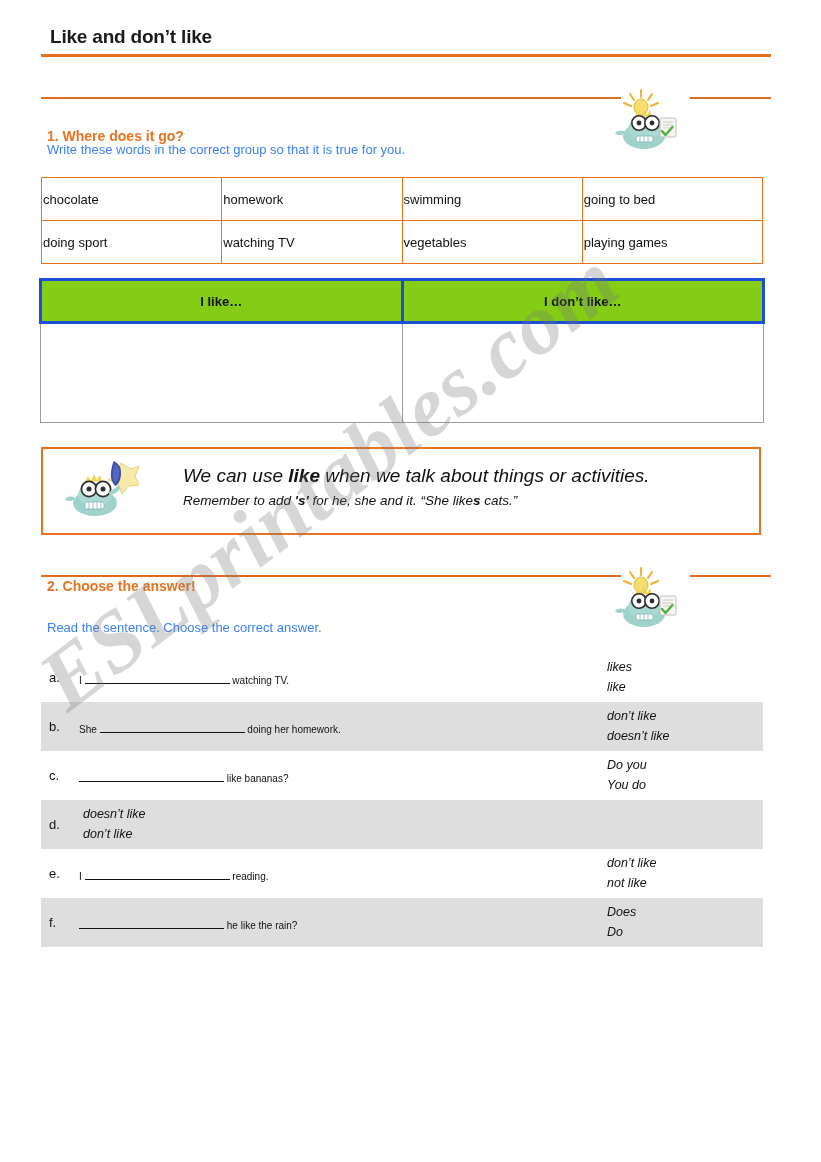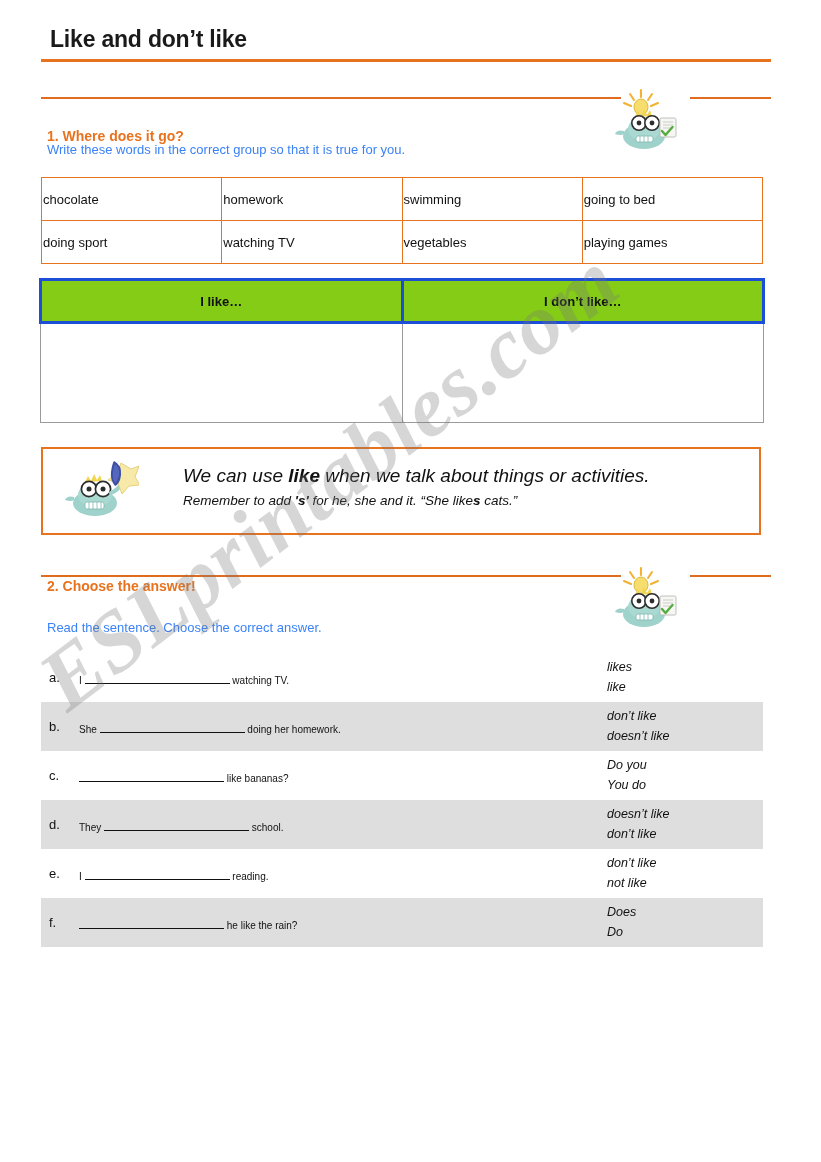--- a/index.html
+++ b/index.html
@@ -51,21 +51,21 @@
   }
 
   
   .title-wrap {
     position: absolute;
     left: 41px;
     top: 26px;
     width: 730px;
   }
   .doc-title {
-    font-size: 23px;
+    font-size: 19px;
     font-weight: bold;
     color: #1a1a1a;
     letter-spacing: -0.2px;
     margin: 0;
     padding: 0 0 6px 9px;
   }
   .title-rule {
     height: 3px;
     background: #e8731f;
     width: 730px;
@@ -428,21 +428,20 @@
         <div class="ex-letter">c.</div>
         <div class="ex-sentence"><span></span><span class="ex-blank" style="width:145px;"></span> <span>like bananas?</span></div>
         <div class="ex-options">
           <span class="opt">Do you</span>
           <span class="opt">You do</span>
         </div>
       </div>
 
       <div class="ex-row shaded">
         <div class="ex-letter">d.</div>
-        <div class="ex-sentence"><span>They</span> <span class="ex-blank" style="width:145px;"></span> <span>school.</span></div>
         <div class="ex-options">
           <span class="opt">doesn’t like</span>
           <span class="opt">don’t like</span>
         </div>
       </div>
 
       <div class="ex-row">
         <div class="ex-letter">e.</div>
         <div class="ex-sentence"><span>I</span> <span class="ex-blank" style="width:145px;"></span> <span>reading.</span></div>
         <div class="ex-options">

